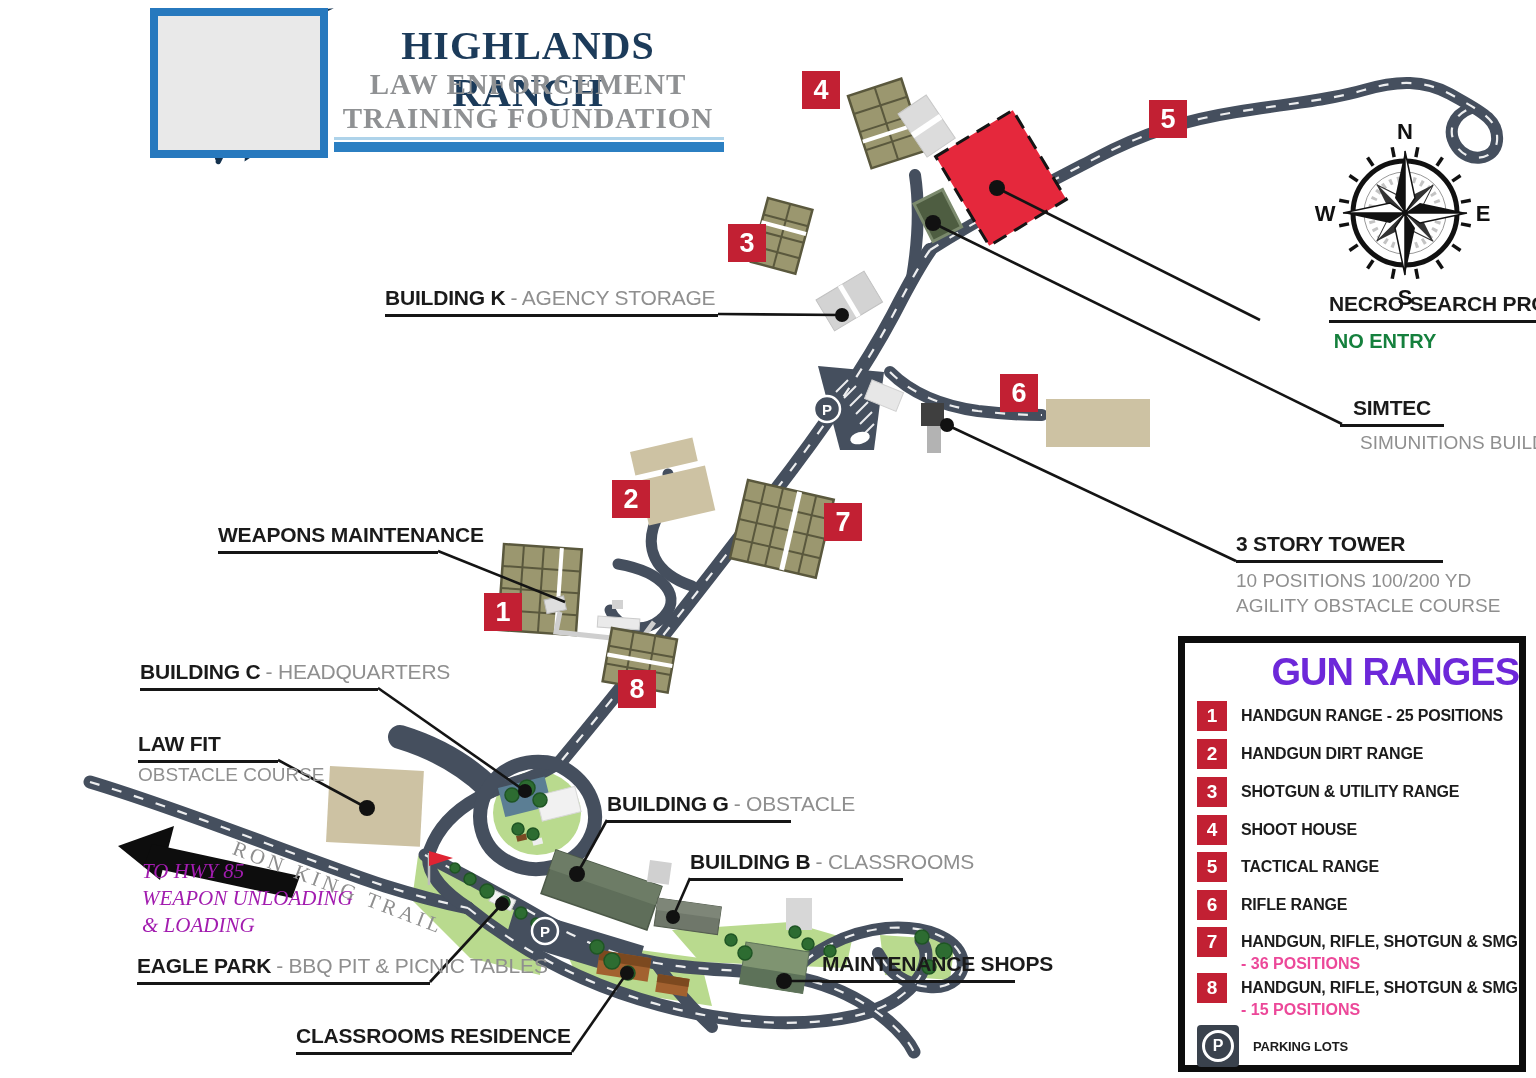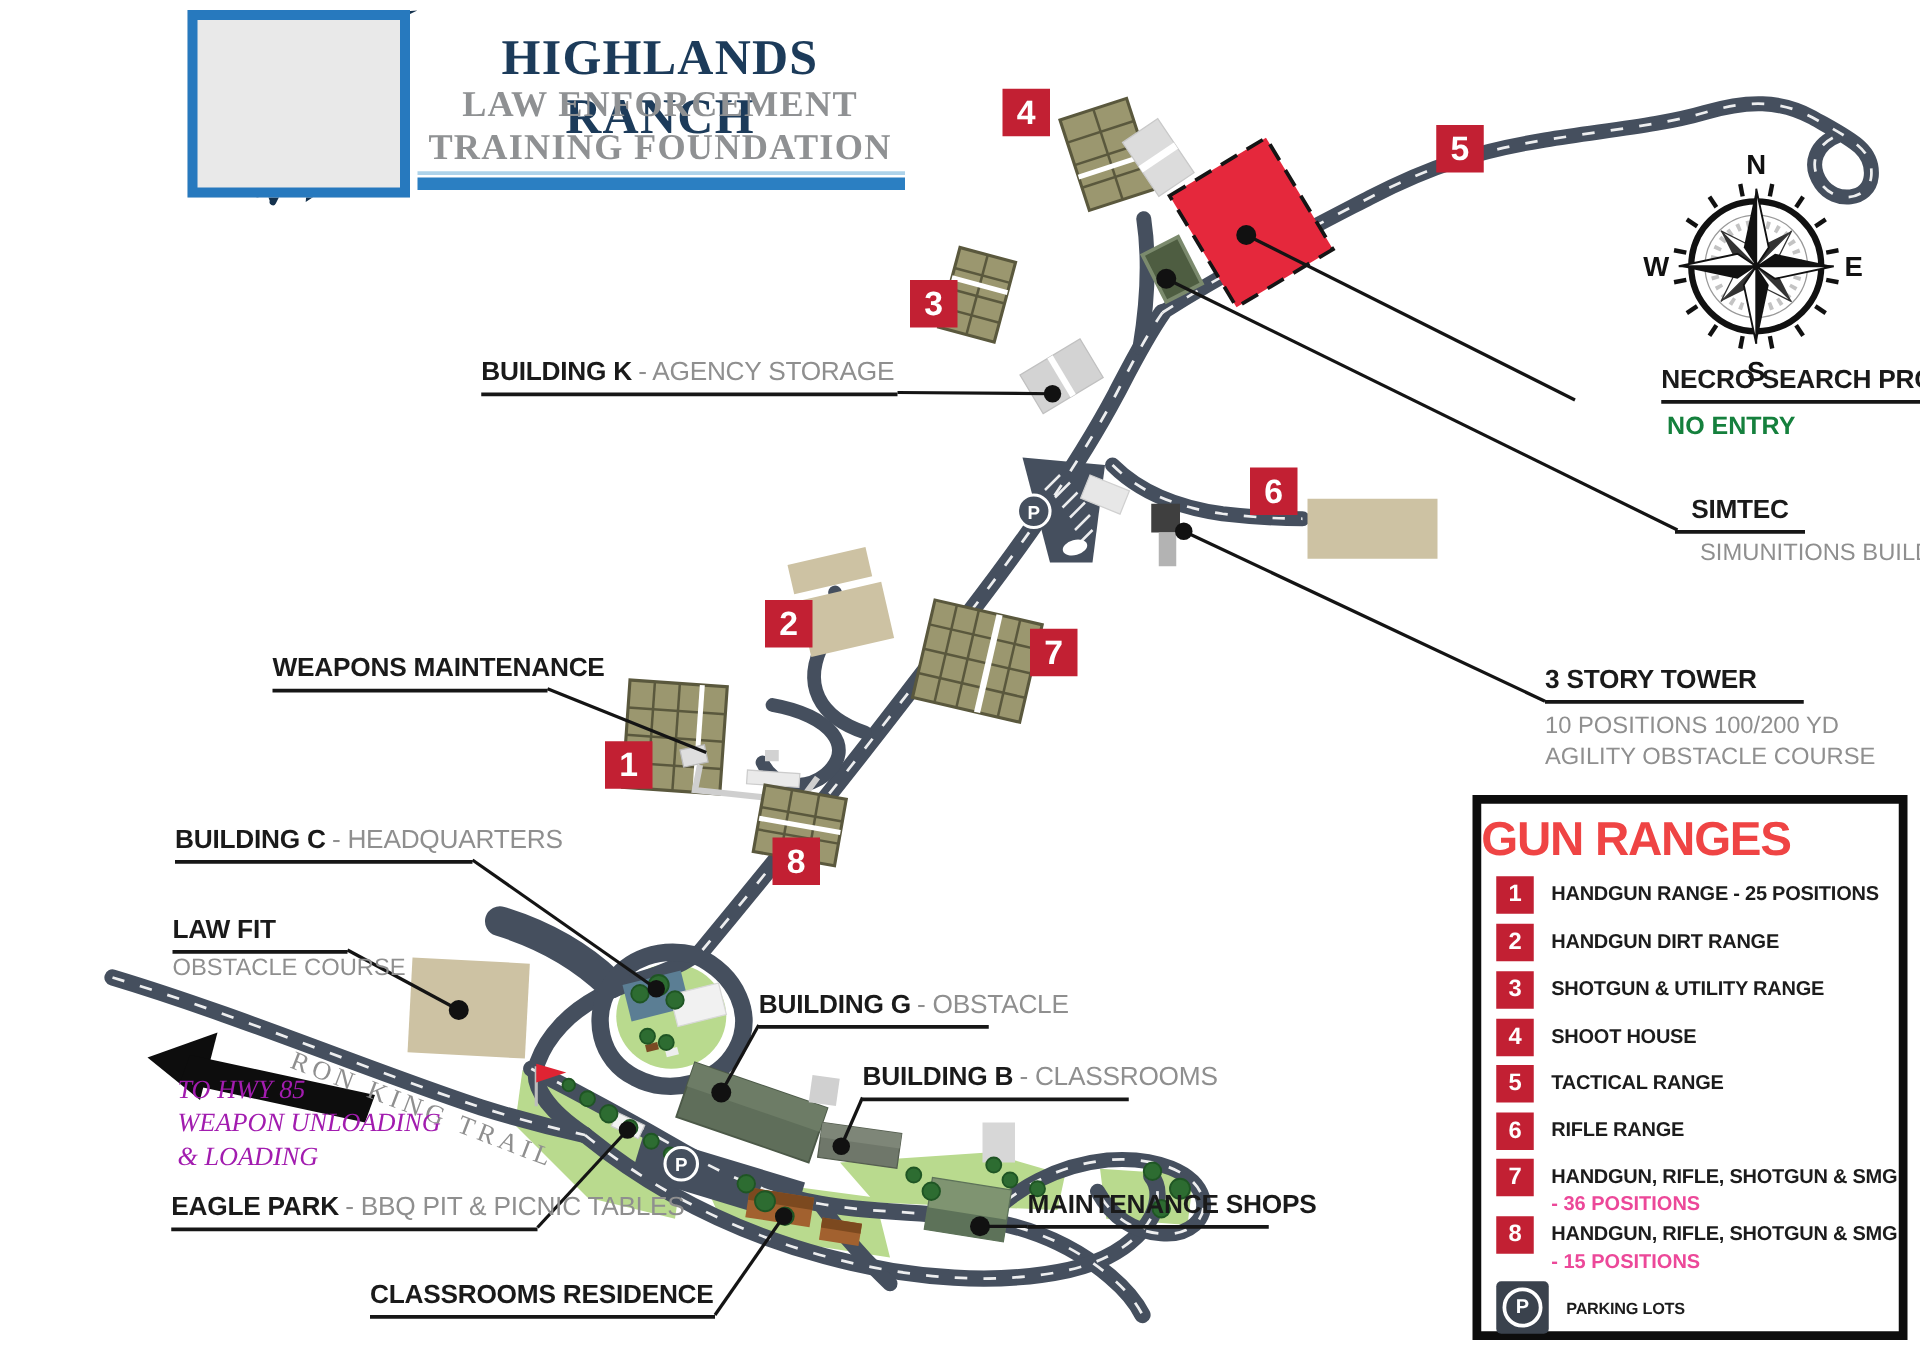--- a/index.html
+++ b/index.html
@@ -15,22 +15,22 @@
   .wline{stroke:#ffffff;}
   .tree{fill:#2d6c31;stroke:#1f5524;stroke-width:1.5;}
   .map-label{position:absolute;font-weight:700;font-size:21px;color:#1a1a1a;letter-spacing:-0.2px;white-space:nowrap;font-family:"Liberation Sans",sans-serif;}
   .map-label.ul{border-bottom:3px solid #161616;padding-bottom:4px;}
   .map-label .d{font-weight:400;color:#8f8f8f;margin-left:5px;}
   .sub-label{position:absolute;font-weight:400;font-size:19px;color:#8f8f8f;white-space:nowrap;}
   .marker{position:absolute;width:38px;height:38px;background:#c22033;color:#fff;
           font-weight:700;font-size:27px;display:flex;align-items:center;justify-content:center;}
   .legend-box{position:absolute;left:1178px;top:636px;width:348px;height:436px;border:7px solid #0d0d0d;
               background:#fff;box-sizing:border-box;}
-  .legend-title{position:absolute;left:0;top:8px;width:100%;text-align:left;font-weight:700;
-                font-size:38px;letter-spacing:-1px;color:#ef4444;}
+  .legend-title{position:absolute;left:0;top:8px;width:100%;text-align:right;font-weight:700;
+                font-size:38px;letter-spacing:-1px;color:#6d28d9;}
   .legend-row{position:absolute;left:12px;display:flex;align-items:center;}
   .legend-num{width:30px;height:30px;background:#c22033;color:#fff;font-weight:700;font-size:19px;
               display:flex;align-items:center;justify-content:center;flex:0 0 30px;}
   .legend-label{margin-left:14px;font-weight:700;font-size:16px;letter-spacing:-0.2px;color:#1c1c1c;white-space:nowrap;}
   .legend-line2{position:absolute;left:56px;font-weight:700;font-size:16px;color:#ec4899;white-space:nowrap;}
   .legend-parkrow{position:absolute;left:12px;display:flex;align-items:center;}
   .park-icon{width:42px;height:42px;background:#3a424d;border-radius:4px;display:flex;align-items:center;justify-content:center;}
   .park-ring{width:26px;height:26px;border:3px solid #fff;border-radius:50%;display:flex;align-items:center;justify-content:center;
              color:#fff;font-weight:700;font-size:16px;}
   .logo-box{position:absolute;left:150px;top:8px;width:162px;height:134px;border:8px solid #2779be;background:#e9e9e9;}

